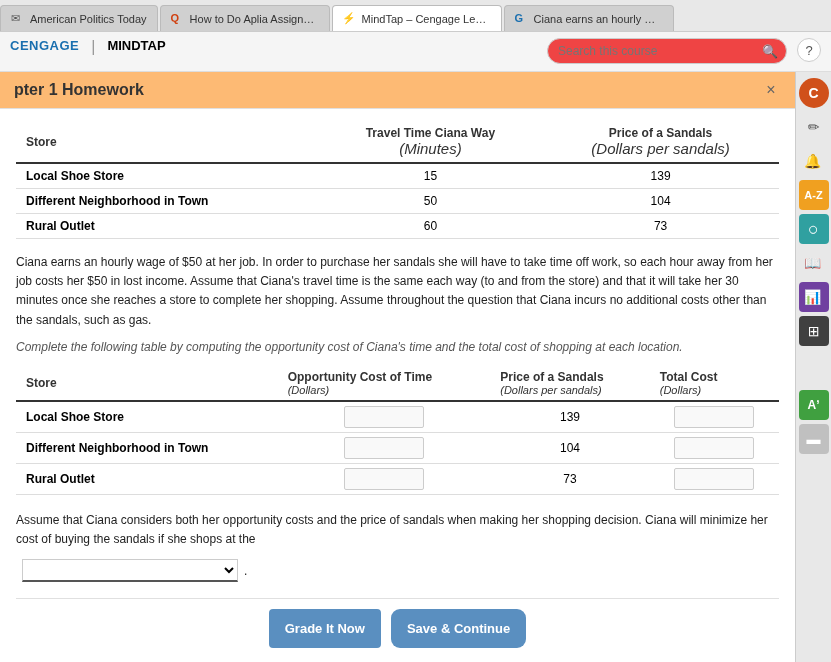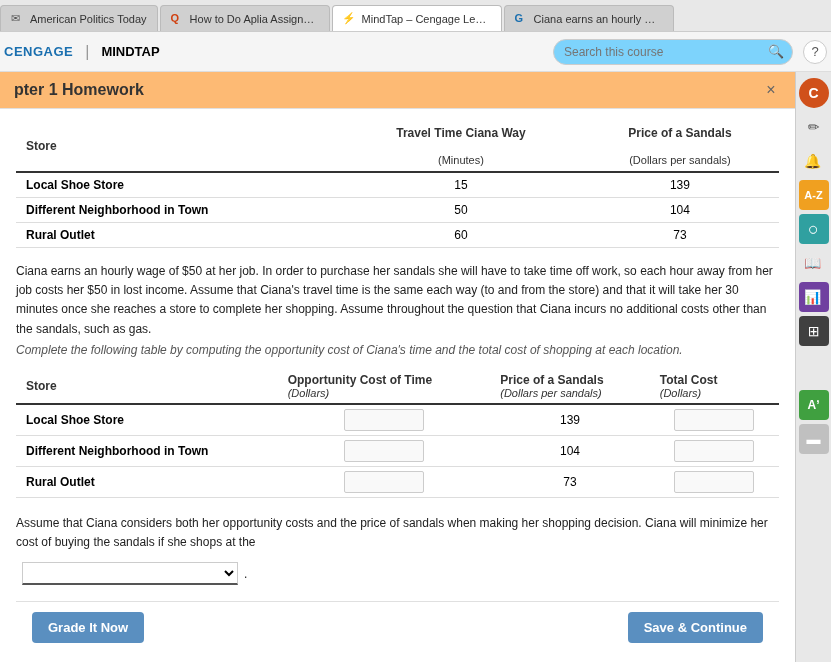--- a/index.html
+++ b/index.html
@@ -38,24 +38,24 @@
     .tab-icon {
       width: 14px;
       height: 14px;
       margin-right: 5px;
       flex-shrink: 0;
     }
 
     
     .browser-bar {
       display: flex;
-      align-items: center;
+      align-items: flex-start;
       background: #f5f5f5;
       border-bottom: 1px solid #ddd;
-      padding: 6px 4px;
+      padding: 6px 10px;
       height: 40px;
       gap: 10px;
     }
     .browser-logo {
       font-size: 13px;
       font-weight: bold;
       color: #1a6faf;
       letter-spacing: 0.5px;
     }
     .browser-logo-sep {
@@ -76,21 +76,21 @@
       position: relative;
       display: flex;
       align-items: center;
     }
     .search-bar input {
       width: 100%;
       padding: 5px 28px 5px 10px;
       border: 1px solid #ccc;
       border-radius: 16px;
       font-size: 12px;
-      background: #7dd3fc;
+      background: #ef4444;
       outline: none;
     }
     .search-icon-wrap {
       position: absolute;
       right: 8px;
       color: #666;
       font-size: 13px;
     }
     .help-btn {
       width: 24px;
@@ -162,22 +162,22 @@
       font-size: 12px;
     }
     .data-table thead th {
       text-align: center;
       font-weight: bold;
       color: #333;
       border-bottom: 2px solid #333;
     }
     .data-table thead .col-header-sub {
       font-weight: normal;
-      font-size: 11px;
-      margin-top: 14px;
+      font-style: italic;
+      font-size: 15px;
     }
     .data-table tbody td {
       border-bottom: 1px solid #ddd;
     }
     .data-table tbody tr td:first-child {
       font-weight: bold;
       text-align: left;
     }
     .data-table tbody tr td:not(:first-child) {
       text-align: center;
@@ -185,21 +185,21 @@
     .col-store { text-align: left !important; }
 
     .table-wrapper {
       margin-bottom: 14px;
     }
 
     .description-text {
       font-size: 12px;
       color: #222;
       line-height: 1.6;
-      margin-bottom: 4px;
+      margin-bottom: 10px;
     }
 
     .instruction-text {
       font-size: 12px;
       color: #555;
       font-style: italic;
       margin-bottom: 12px;
     }
 
     
@@ -264,42 +264,42 @@
       border: 1px solid #ccc;
       border-bottom: 2px solid #555;
       background: #fff;
       appearance: auto;
       min-width: 130px;
     }
 
     
     .bottom-bar {
       display: flex;
-      justify-content: space-between;
+      justify-content: center;
       gap: 10px;
       padding: 10px 16px;
       border-top: 1px solid #e0e0e0;
       background: #fff;
     }
     .btn-grade {
       padding: 8px 16px;
       background: #5a8fc0;
       color: #fff;
       border: none;
       border-radius: 4px;
       font-size: 13px;
       cursor: pointer;
       font-weight: bold;
     }
     .btn-save {
-      padding: 4px 16px;
+      padding: 12px 16px;
       background: #5a8fc0;
       color: #fff;
       border: none;
-      border-radius: 4px;
+      border-radius: 9px;
       font-size: 13px;
       cursor: pointer;
       font-weight: bold;
     }
 
     
     .right-sidebar {
       width: 36px;
       background: #e8e8e8;
       display: flex;

